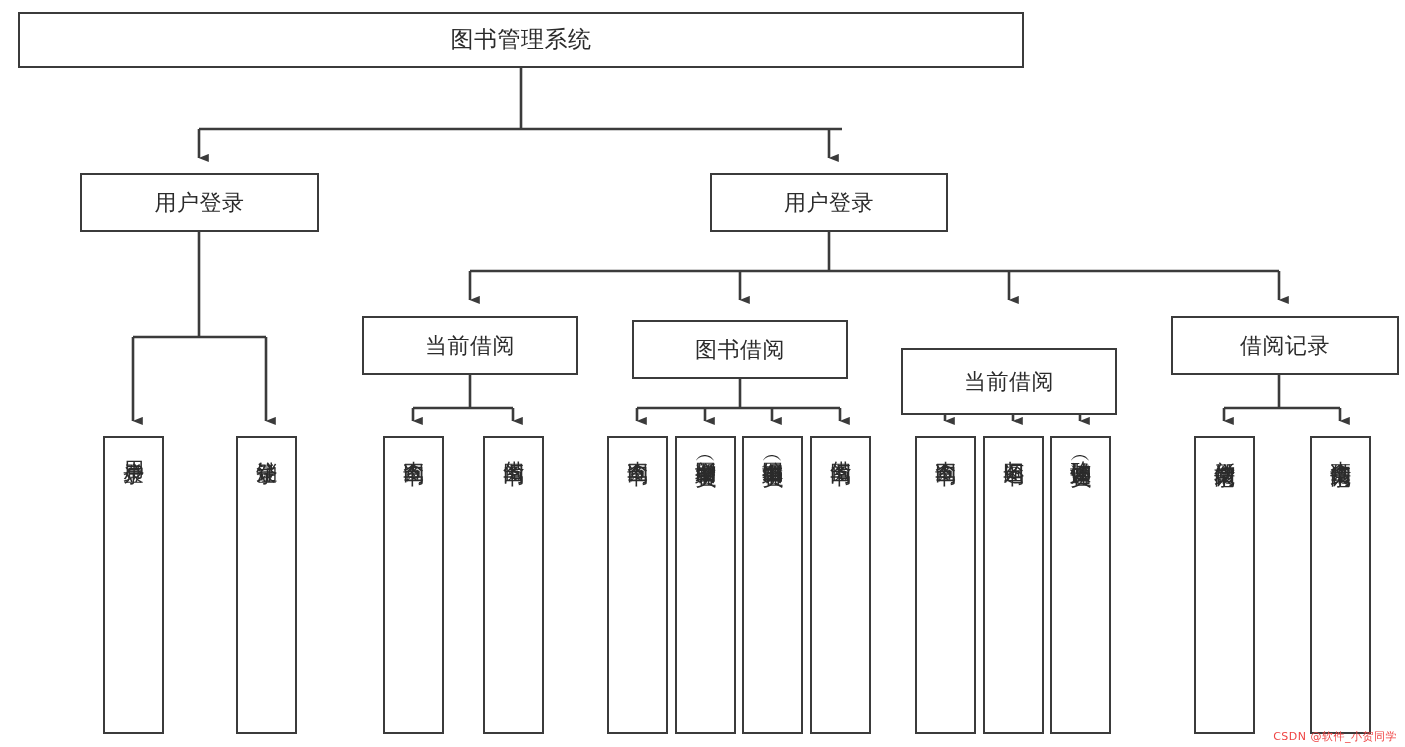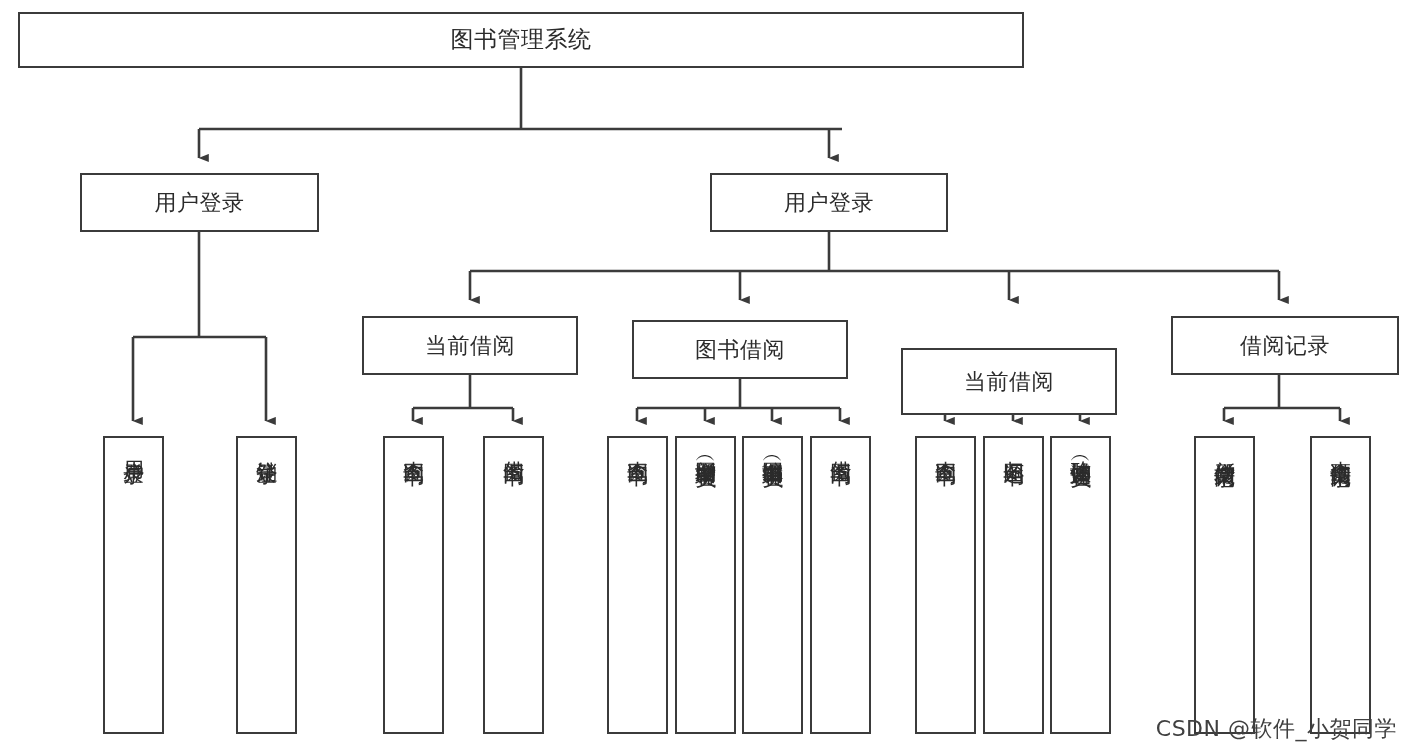--- a/index.html
+++ b/index.html
@@ -70,22 +70,22 @@
     max-height: 282px;
   }
   .node.vert.tall .node-label {
     max-height: 286px;
     letter-spacing: 1px;
   }
   #watermark {
     position: absolute;
     right: 8px;
     bottom: 3px;
-    font-size: 22px;
-    color: #404040;
+    font-size: 11px;
+    color: #ef4444;
     letter-spacing: 0.5px;
     white-space: nowrap;
     z-index: 3;
     user-select: none;
   }
 </style>
 </head>
 <body>
 
 <div id="diagram-root">

